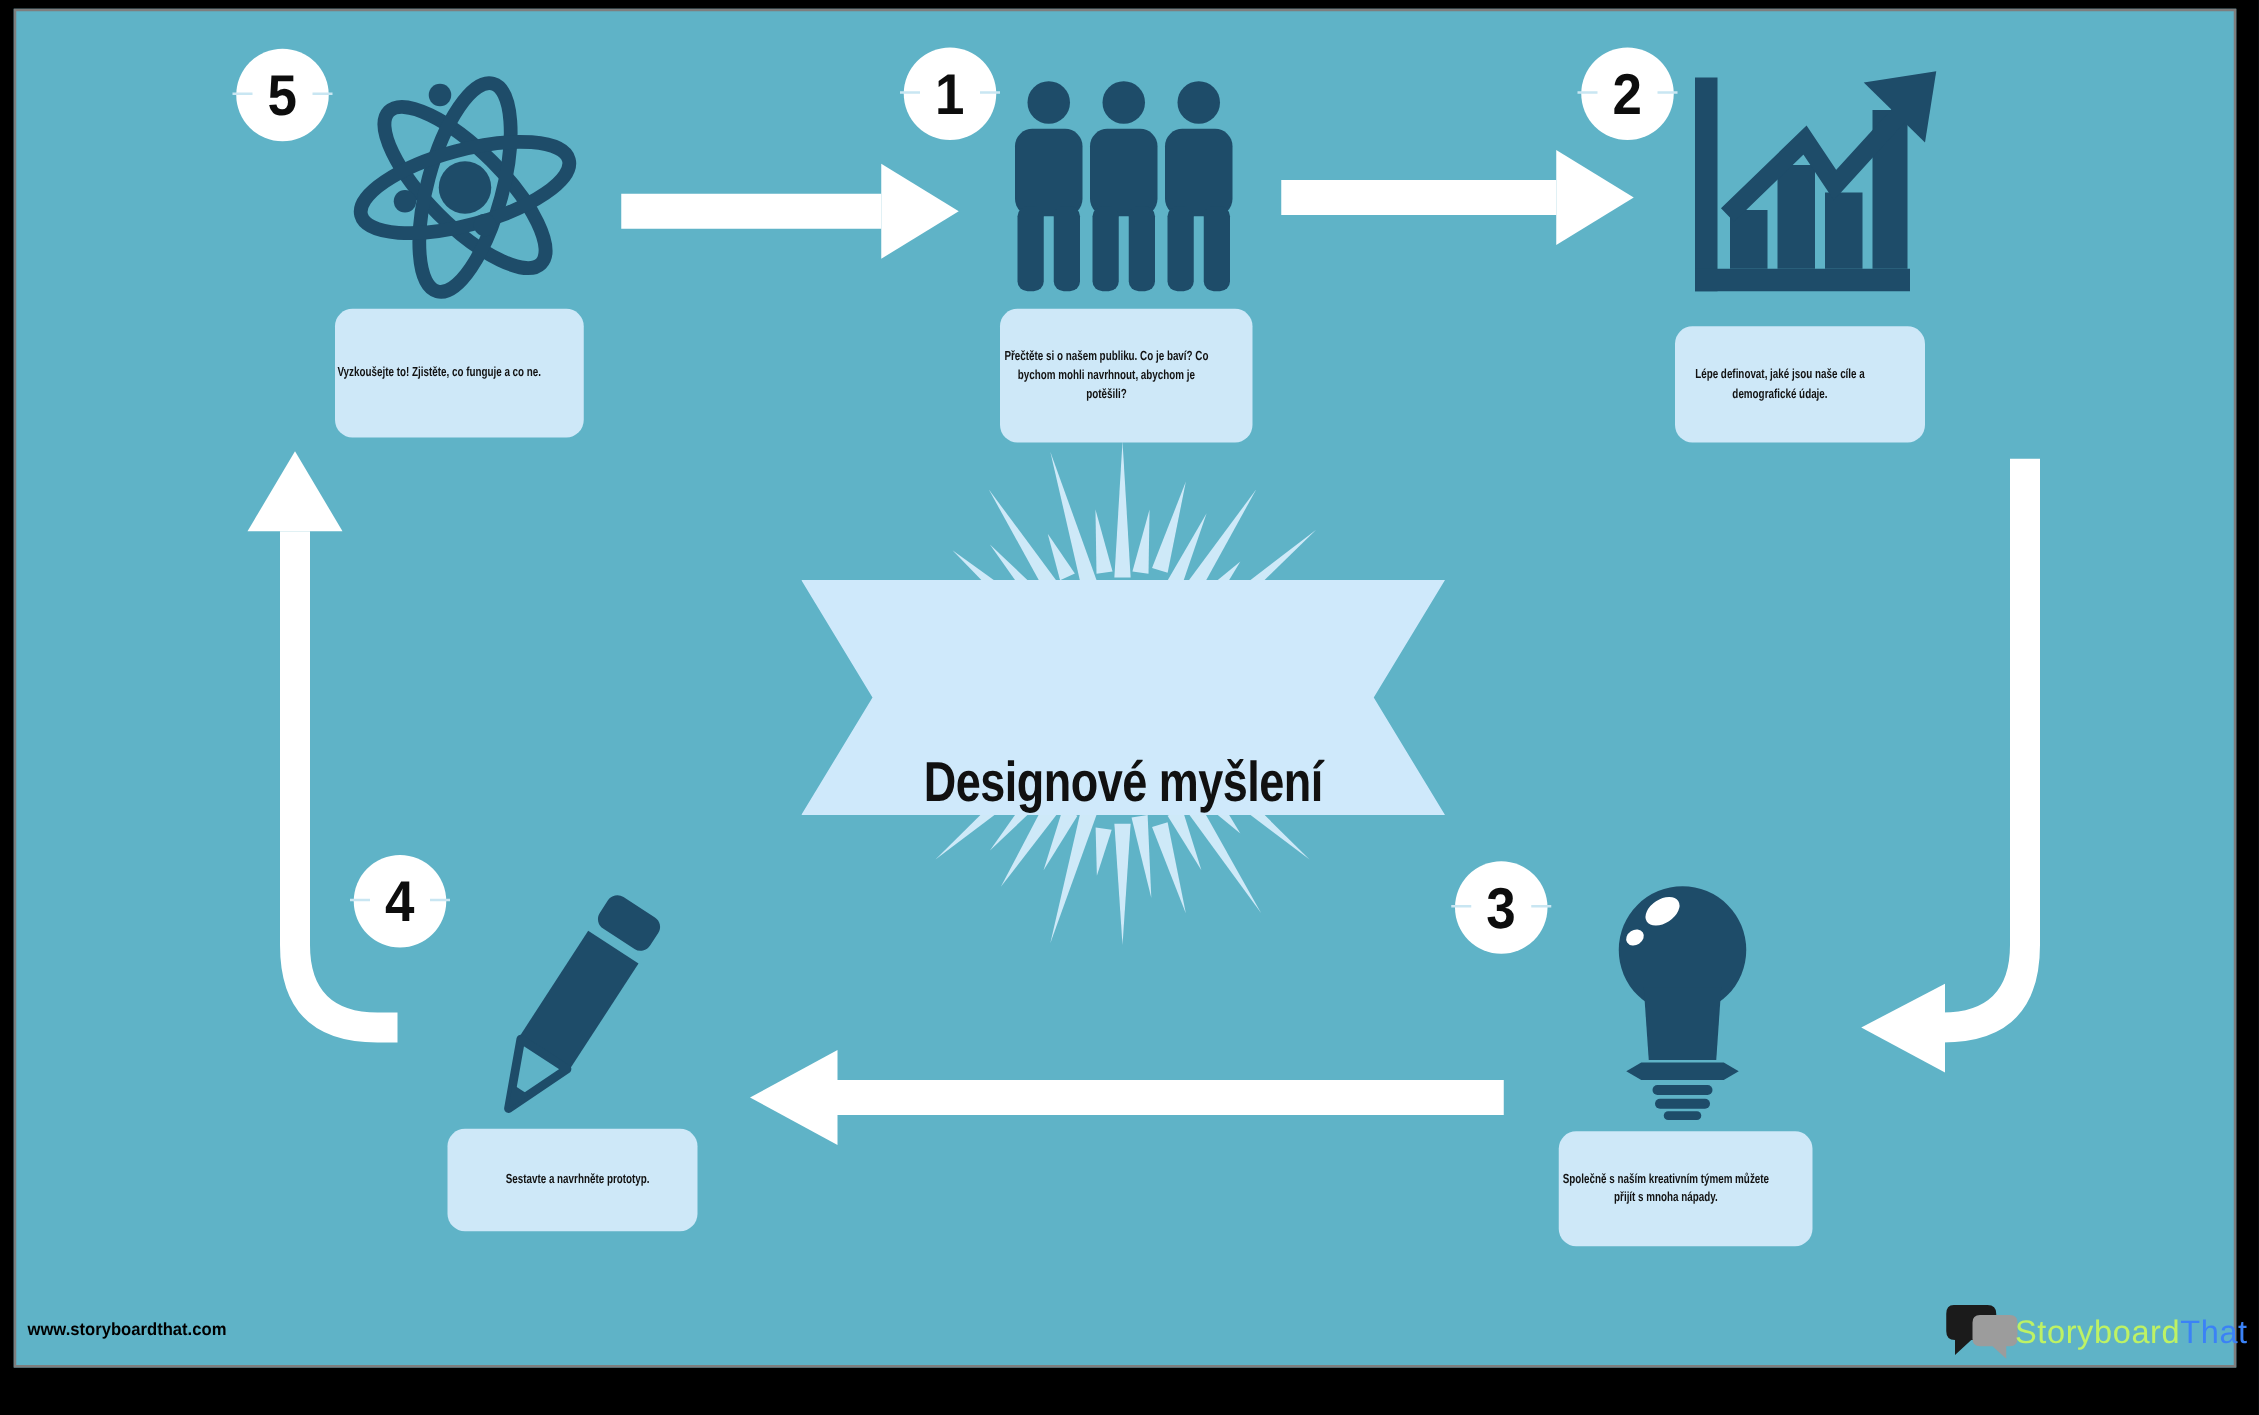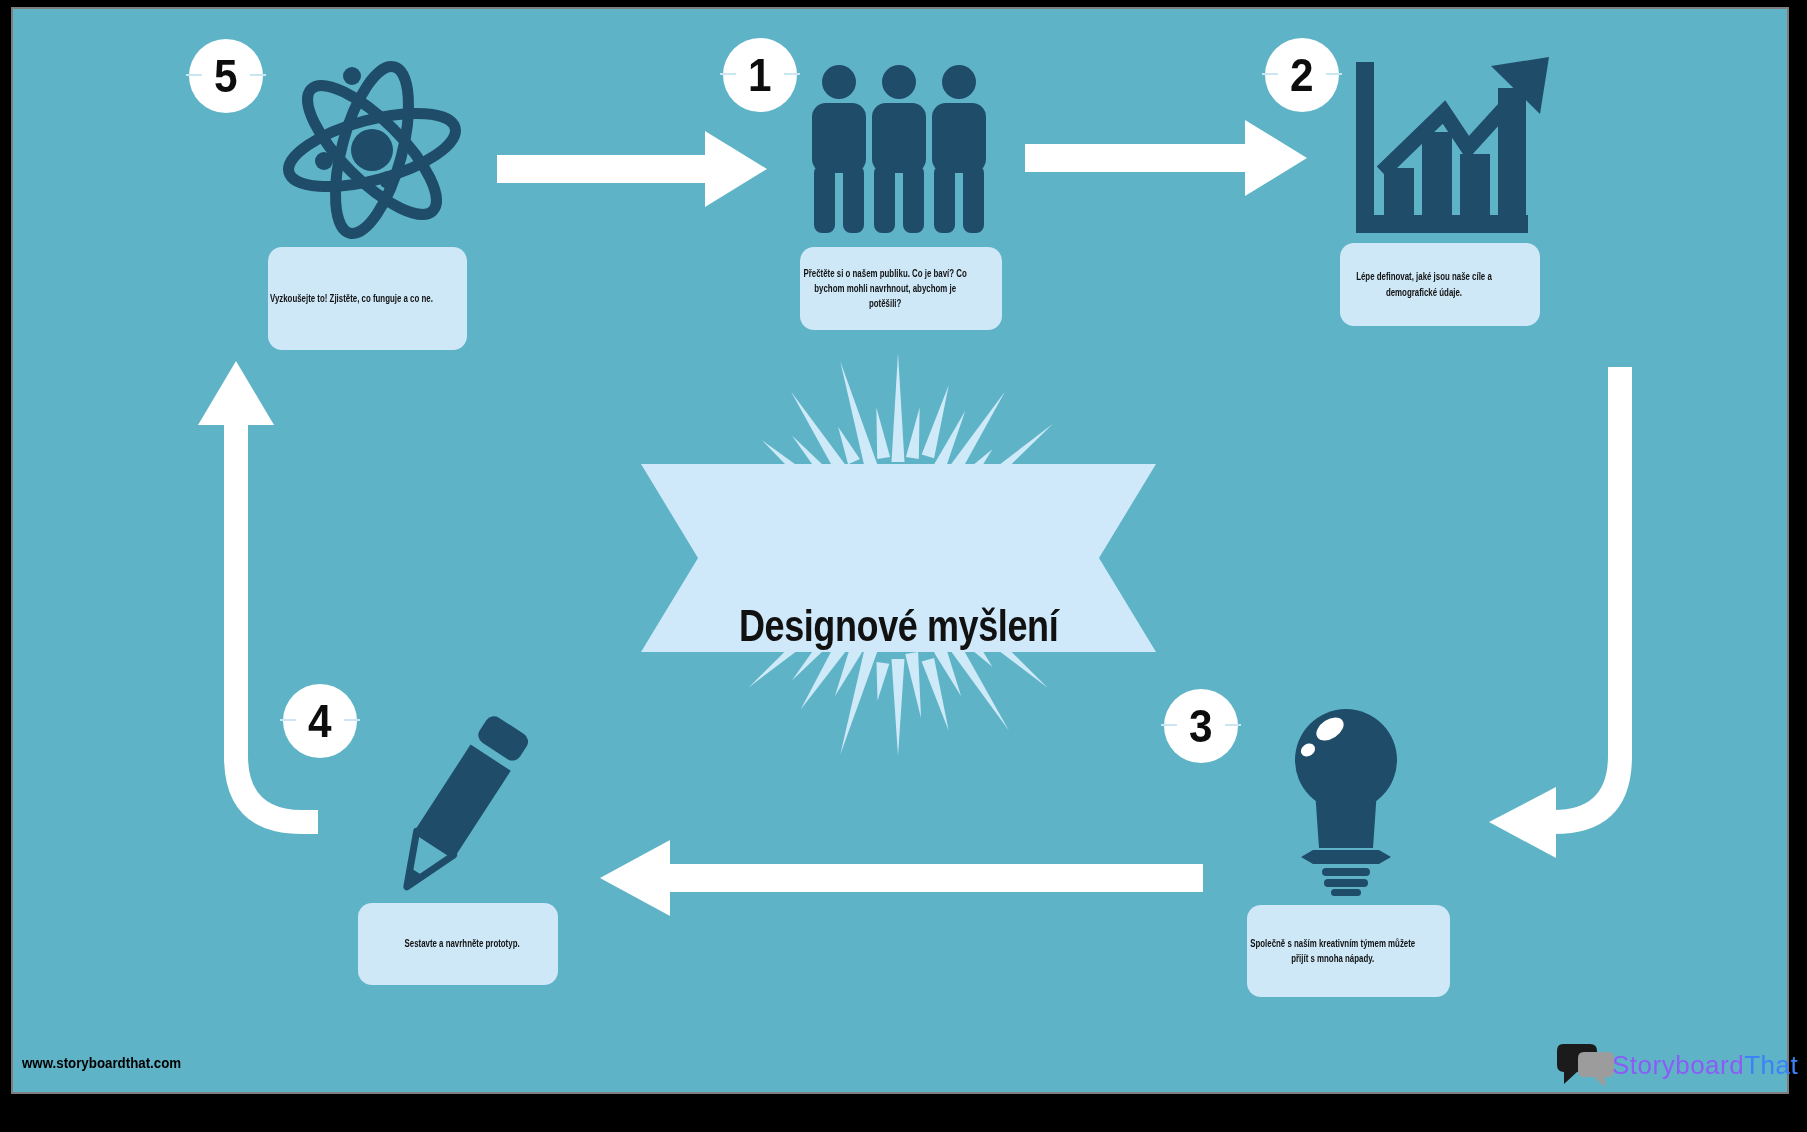--- a/index.html
+++ b/index.html
@@ -26,21 +26,21 @@
   .banner{position:absolute;left:641px;top:464px;width:515px;height:188px;
     background:var(--color-banner,#CFE9FB);
     clip-path:polygon(0 0,100% 0,calc(100% - 57px) 50%,100% 100%,0 100%,57px 50%);
     display:flex;align-items:flex-end;justify-content:center;}
   .banner h1{margin:0;font-size:45px;font-weight:bold;color:#111;white-space:nowrap;
     transform:scaleX(.8);letter-spacing:-.5px;}
   .url{position:absolute;left:22px;top:1055px;font-size:14px;font-weight:bold;color:#000;
     transform:scaleX(.95);transform-origin:0 0;}
   .logo-text{position:absolute;left:1612px;top:1050px;font-size:26px;letter-spacing:.5px;
     white-space:nowrap;}
-  .logo-text .b{color:#8b5cf6;} .logo-text .g{color:#3b82f6;}
+  .logo-text .b{color:#bef264;} .logo-text .g{color:#3b82f6;}
 </style>
 </head>
 <body>
 
 <div class="stage">
   <div class="canvas"></div>
 
   <svg class="overlay" viewBox="0 0 1807 1132">
 
     <g id="burst">
@@ -192,24 +192,24 @@
   <div class="num-circle" style="left:1164px;top:689px;">
     <span>3</span>
     </div>
   <div class="num-circle" style="left:283px;top:684px;">
     <span>4</span>
     </div>
   <div class="num-circle" style="left:189px;top:39px;">
     <span>5</span>
     </div>
 
-  <div class="tbox" style="left:800px;top:247px;width:202px;height:83px;">
+  <div class="tbox" style="left:800px;top:247px;width:202px;height:107px;">
     <span>Přečtěte si o našem publiku. Co je baví? Co bychom mohli navrhnout, abychom je potěšili?</span>
     </div>
-  <div class="tbox" style="left:1340px;top:243px;width:200px;height:83px;">
+  <div class="tbox" style="left:1340px;top:261px;width:200px;height:93px;">
     <span>Lépe definovat, jaké jsou naše cíle a demografické údaje.</span>
     </div>
   <div class="tbox" style="left:1247px;top:905px;width:203px;height:92px;">
     <span>Společně s naším kreativním týmem můžete přijít s mnoha nápady.</span>
     </div>
   <div class="tbox" style="left:358px;top:903px;width:200px;height:82px;padding-left:40px;">
     <span>Sestavte a navrhněte prototyp.</span>
     </div>
   <div class="tbox" style="left:268px;top:247px;width:199px;height:103px;">
     <span>Vyzkoušejte to! Zjistěte, co funguje a co ne.</span>

